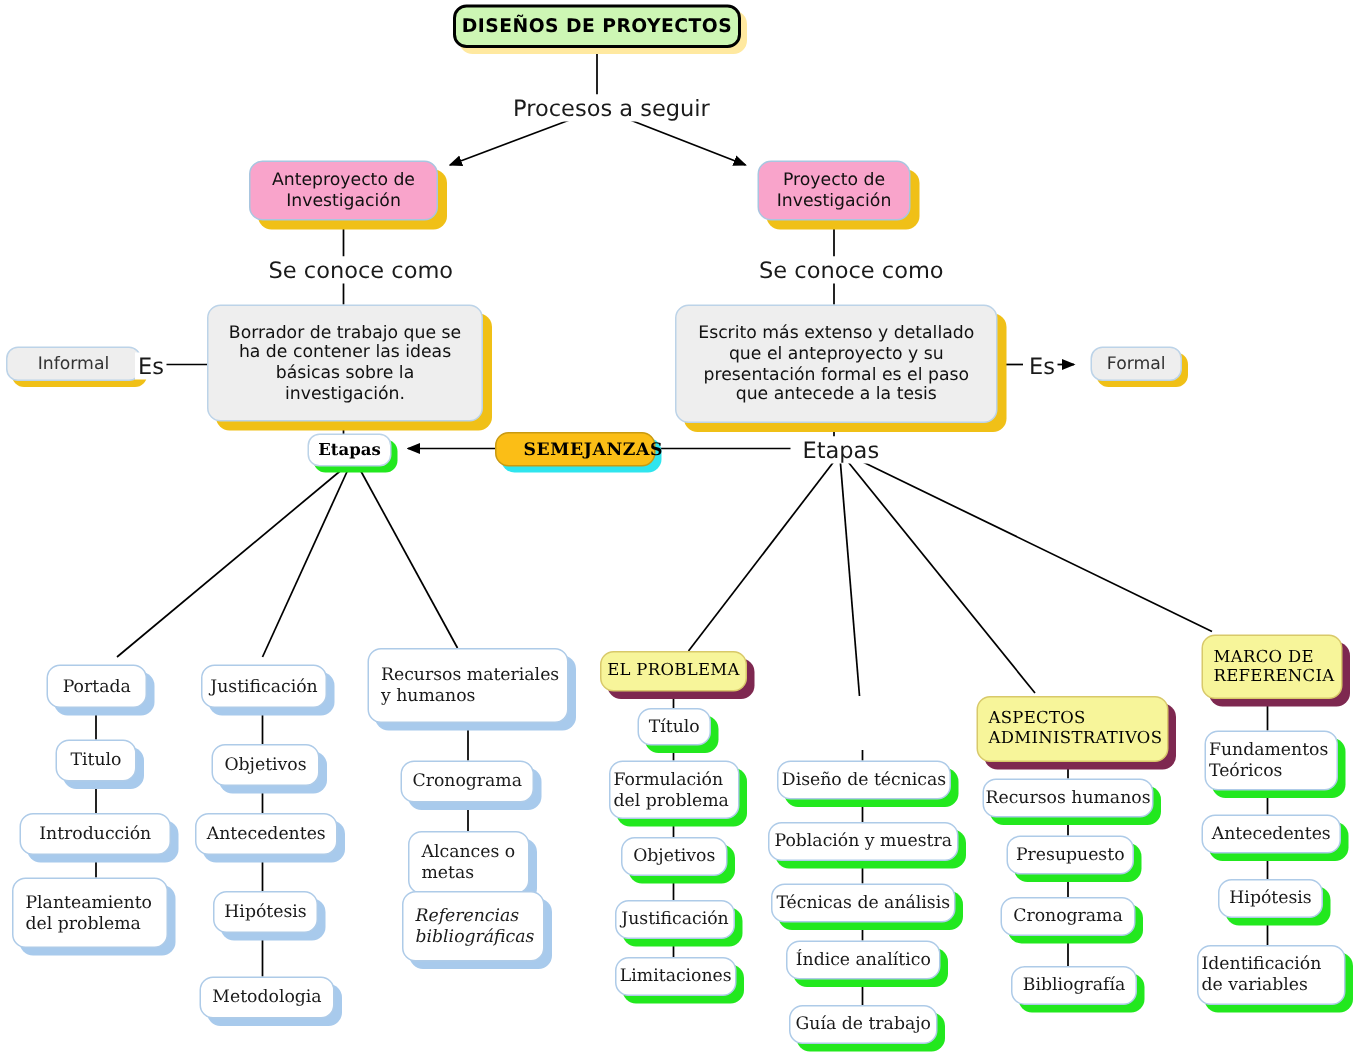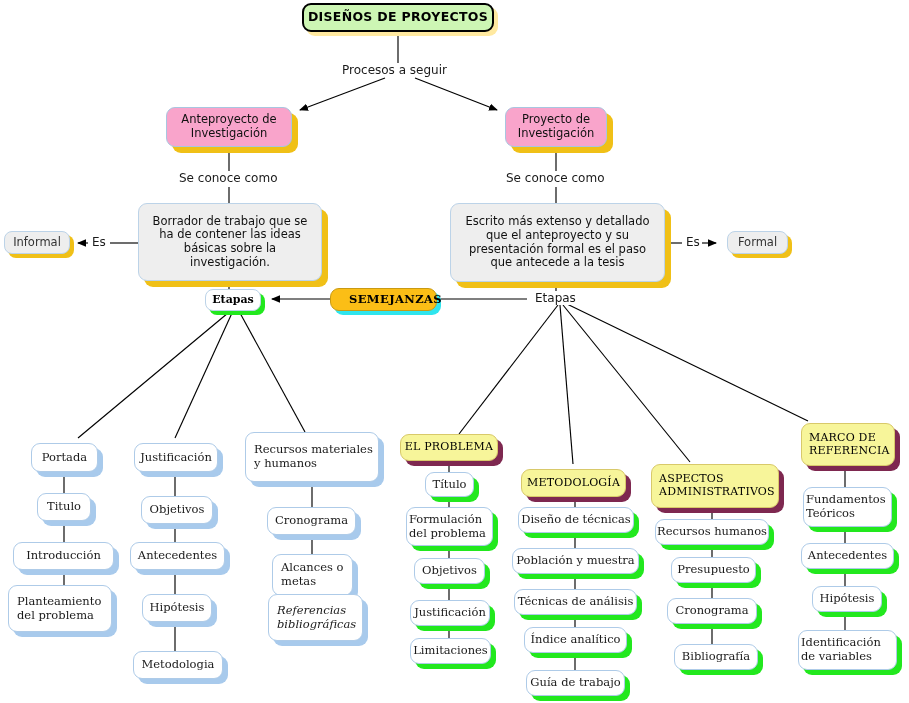--- a/index.html
+++ b/index.html
@@ -51,21 +51,21 @@
           box-shadow:5px 5px 0 0 #a8caec;}
   .n-blue.left{justify-content:flex-start;text-align:left;padding-left:8px;}
 
   
   .n-green{background:#ffffff;border:1.2px solid #aecbe8;border-radius:9px;
            color:#1a1a1a;font-family:"DejaVu Serif", serif;font-size:11.5px;
            box-shadow:5px 5px 0 0 #22e81e;}
   .n-green.left{justify-content:flex-start;text-align:left;padding-left:2px;}
 
   
-  .linklabel{position:absolute;z-index:4;color:#1a1a1a;font-size:12px;
+  .linklabel{position:absolute;z-index:4;color:#1a1a1a;font-size:15px;
              font-family:"DejaVu Sans", sans-serif;background:#ffffff;
              white-space:nowrap;padding:0 2px;}
 </style>
 </head>
 <body>
 
 <div id="canvas">
 
   <svg class="edges" viewBox="0 0 909 703" xmlns="http://www.w3.org/2000/svg">
     <defs>
@@ -157,21 +157,21 @@
   <div class="linklabel" style="left:504px;top:171px;">Se conoce como</div>
 
   <div class="node n-gray" style="left:138px;top:203px;width:184px;height:78px;padding:0 8px;">Borrador de trabajo que se ha de contener las ideas básicas sobre la investigación.</div>
 
   <div class="node n-gray" style="left:450px;top:203px;width:215px;height:79px;padding:0 8px;">Escrito más extenso y detallado que el anteproyecto y su presentación  formal es el paso que antecede a la tesis</div>
 
   <div class="linklabel" style="left:90px;top:235px;">Es</div>
 
   <div class="linklabel" style="left:684px;top:235px;">Es</div>
 
-  <div class="node n-small" style="left:4px;top:231px;width:66px;height:23px;">Informal</div>
+  <div class="node n-small" style="left:4px;top:231px;width:90px;height:23px;">Informal</div>
 
   <div class="node n-small" style="left:727px;top:231px;width:61px;height:23px;">Formal</div>
 
   <div class="node n-etapas" style="left:205px;top:289px;width:56px;height:22px;">Etapas</div>
 
   <div class="linklabel" style="left:533px;top:291px;">Etapas</div>
 
   <div class="node n-semej" style="left:330px;top:288px;width:107px;height:23px;">SEMEJANZAS</div>
 
   <div class="node n-blue" style="left:31px;top:443px;width:67px;height:29px;">Portada</div>
@@ -190,21 +190,20 @@
   <div class="node n-blue left" style="left:272px;top:554px;width:81px;height:42px;">Alcances o metas</div>
   <div class="node n-blue left" style="left:268px;top:594px;width:95px;height:47px;font-style:italic;">Referencias bibliográficas</div>
 
   <div class="node n-yellow" style="left:400px;top:434px;width:98px;height:27px;">EL PROBLEMA</div>
   <div class="node n-green" style="left:425px;top:472px;width:49px;height:25px;">Título</div>
   <div class="node n-green left" style="left:406px;top:507px;width:87px;height:39px;">Formulación del problema</div>
   <div class="node n-green" style="left:414px;top:558px;width:71px;height:26px;">Objetivos</div>
   <div class="node n-green" style="left:410px;top:600px;width:80px;height:26px;">Justificación</div>
   <div class="node n-green" style="left:410px;top:638px;width:81px;height:26px;">Limitaciones</div>
 
-  <div class="node n-yellow" style="left:521px;top:469px;width:105px;height:28px;">METODOLOGÍA</div>
   <div class="node n-green" style="left:518px;top:507px;width:116px;height:26px;">Diseño de técnicas</div>
   <div class="node n-green" style="left:512px;top:548px;width:127px;height:26px;">Población y muestra</div>
   <div class="node n-green" style="left:514px;top:589px;width:123px;height:26px;">Técnicas de análisis</div>
   <div class="node n-green" style="left:524px;top:627px;width:103px;height:26px;">Índice analítico</div>
   <div class="node n-green" style="left:526px;top:670px;width:99px;height:26px;">Guía de trabajo</div>
 
   <div class="node n-green" style="left:655px;top:519px;width:114px;height:26px;">Recursos humanos</div>
   <div class="node n-yellow left" style="left:651px;top:464px;width:128px;height:44px;">ASPECTOS ADMINISTRATIVOS</div>
   <div class="node n-green" style="left:671px;top:557px;width:85px;height:26px;">Presupuesto</div>
   <div class="node n-green" style="left:667px;top:598px;width:90px;height:26px;">Cronograma</div>

